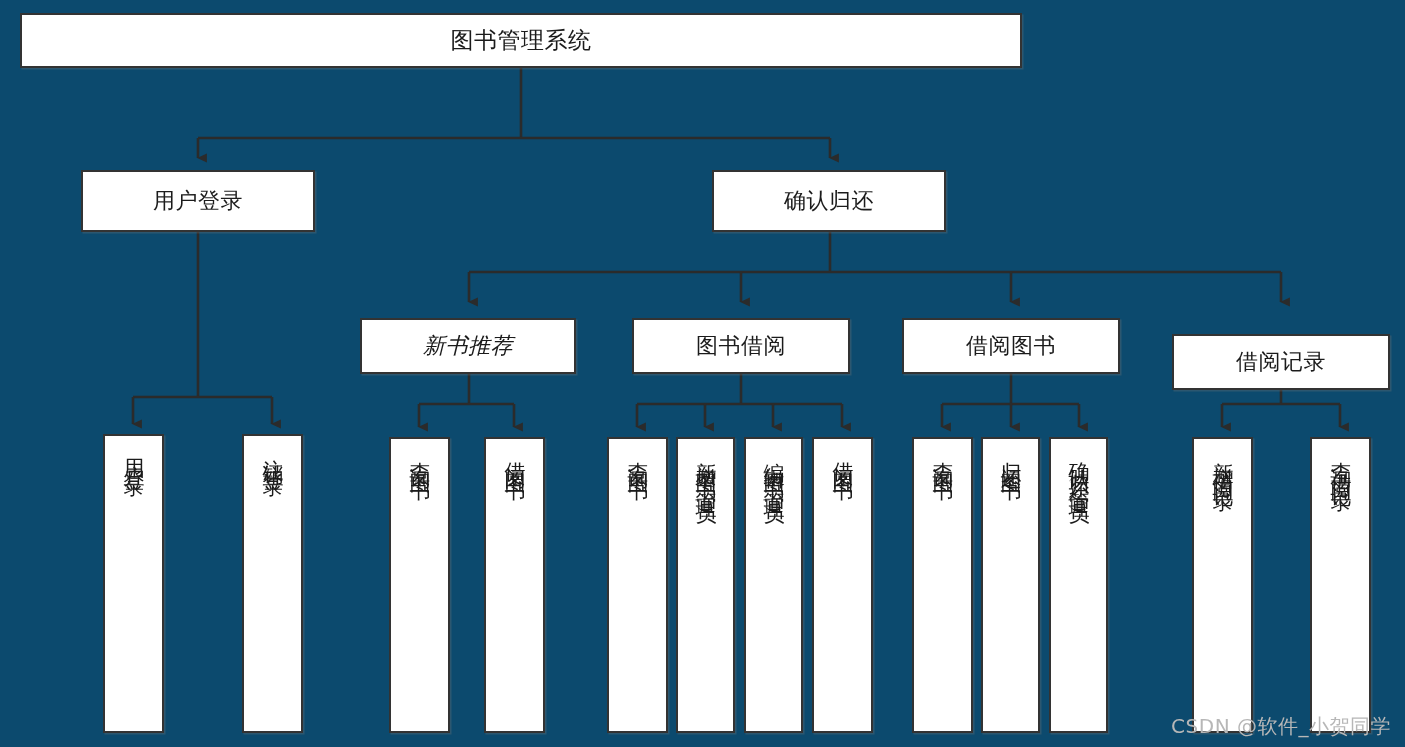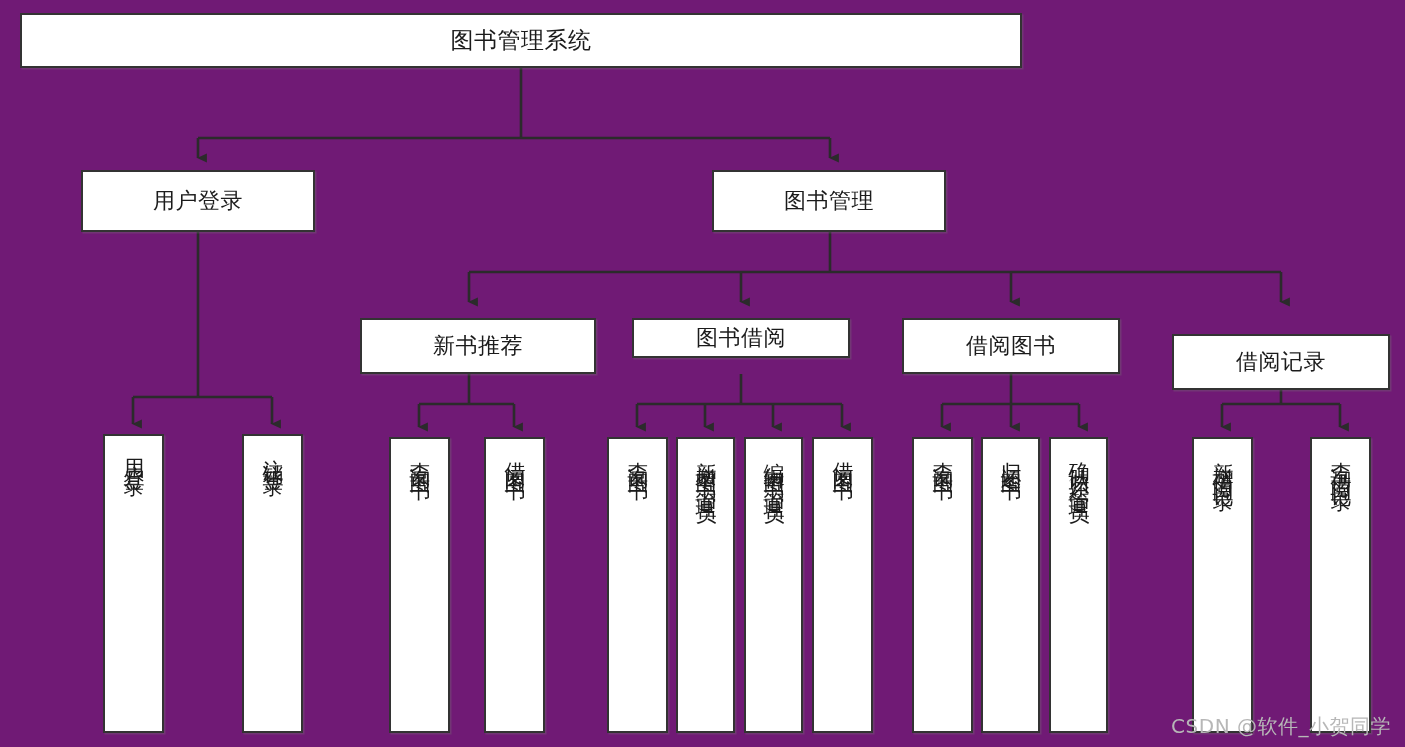--- a/index.html
+++ b/index.html
@@ -10,21 +10,21 @@
   body {
     width: 1405px;
     height: 747px;
     font-family: "DejaVu Sans", "Liberation Sans", sans-serif;
     overflow: hidden;
   }
   #canvas {
     position: relative;
     width: 1405px;
     height: 747px;
-    background: #701a75;
+    background: #0c4a6e;
   }
   #edges {
     position: absolute;
     left: 0;
     top: 0;
     width: 1405px;
     height: 747px;
     pointer-events: none;
   }
   .node {
@@ -128,27 +128,27 @@
   </svg>
 
   <div class="node h root" style="left:20px; top:13px; width:1002px; height:55px;">
     <span class="label">图书管理系统</span>
   </div>
 
   <div class="node h" style="left:81px; top:170px; width:234px; height:62px;">
     <span class="label">用户登录</span>
   </div>
   <div class="node h" style="left:712px; top:170px; width:234px; height:62px;">
-    <span class="label">图书管理</span>
-  </div>
-
-  <div class="node h" style="left:360px; top:318px; width:236px; height:56px;">
+    <span class="label">确认归还</span>
+  </div>
+
+  <div class="node h" style="left:360px; top:318px; width:216px; height:56px;font-style:italic;">
     <span class="label">新书推荐</span>
   </div>
-  <div class="node h" style="left:632px; top:318px; width:218px; height:40px;">
+  <div class="node h" style="left:632px; top:318px; width:218px; height:56px;">
     <span class="label">图书借阅</span>
   </div>
   <div class="node h" style="left:902px; top:318px; width:218px; height:56px;">
     <span class="label">借阅图书</span>
   </div>
   <div class="node h" style="left:1172px; top:334px; width:218px; height:56px;">
     <span class="label">借阅记录</span>
   </div>
 
   <div class="node v" style="left:103px; top:434px; width:61px; height:299px;">

